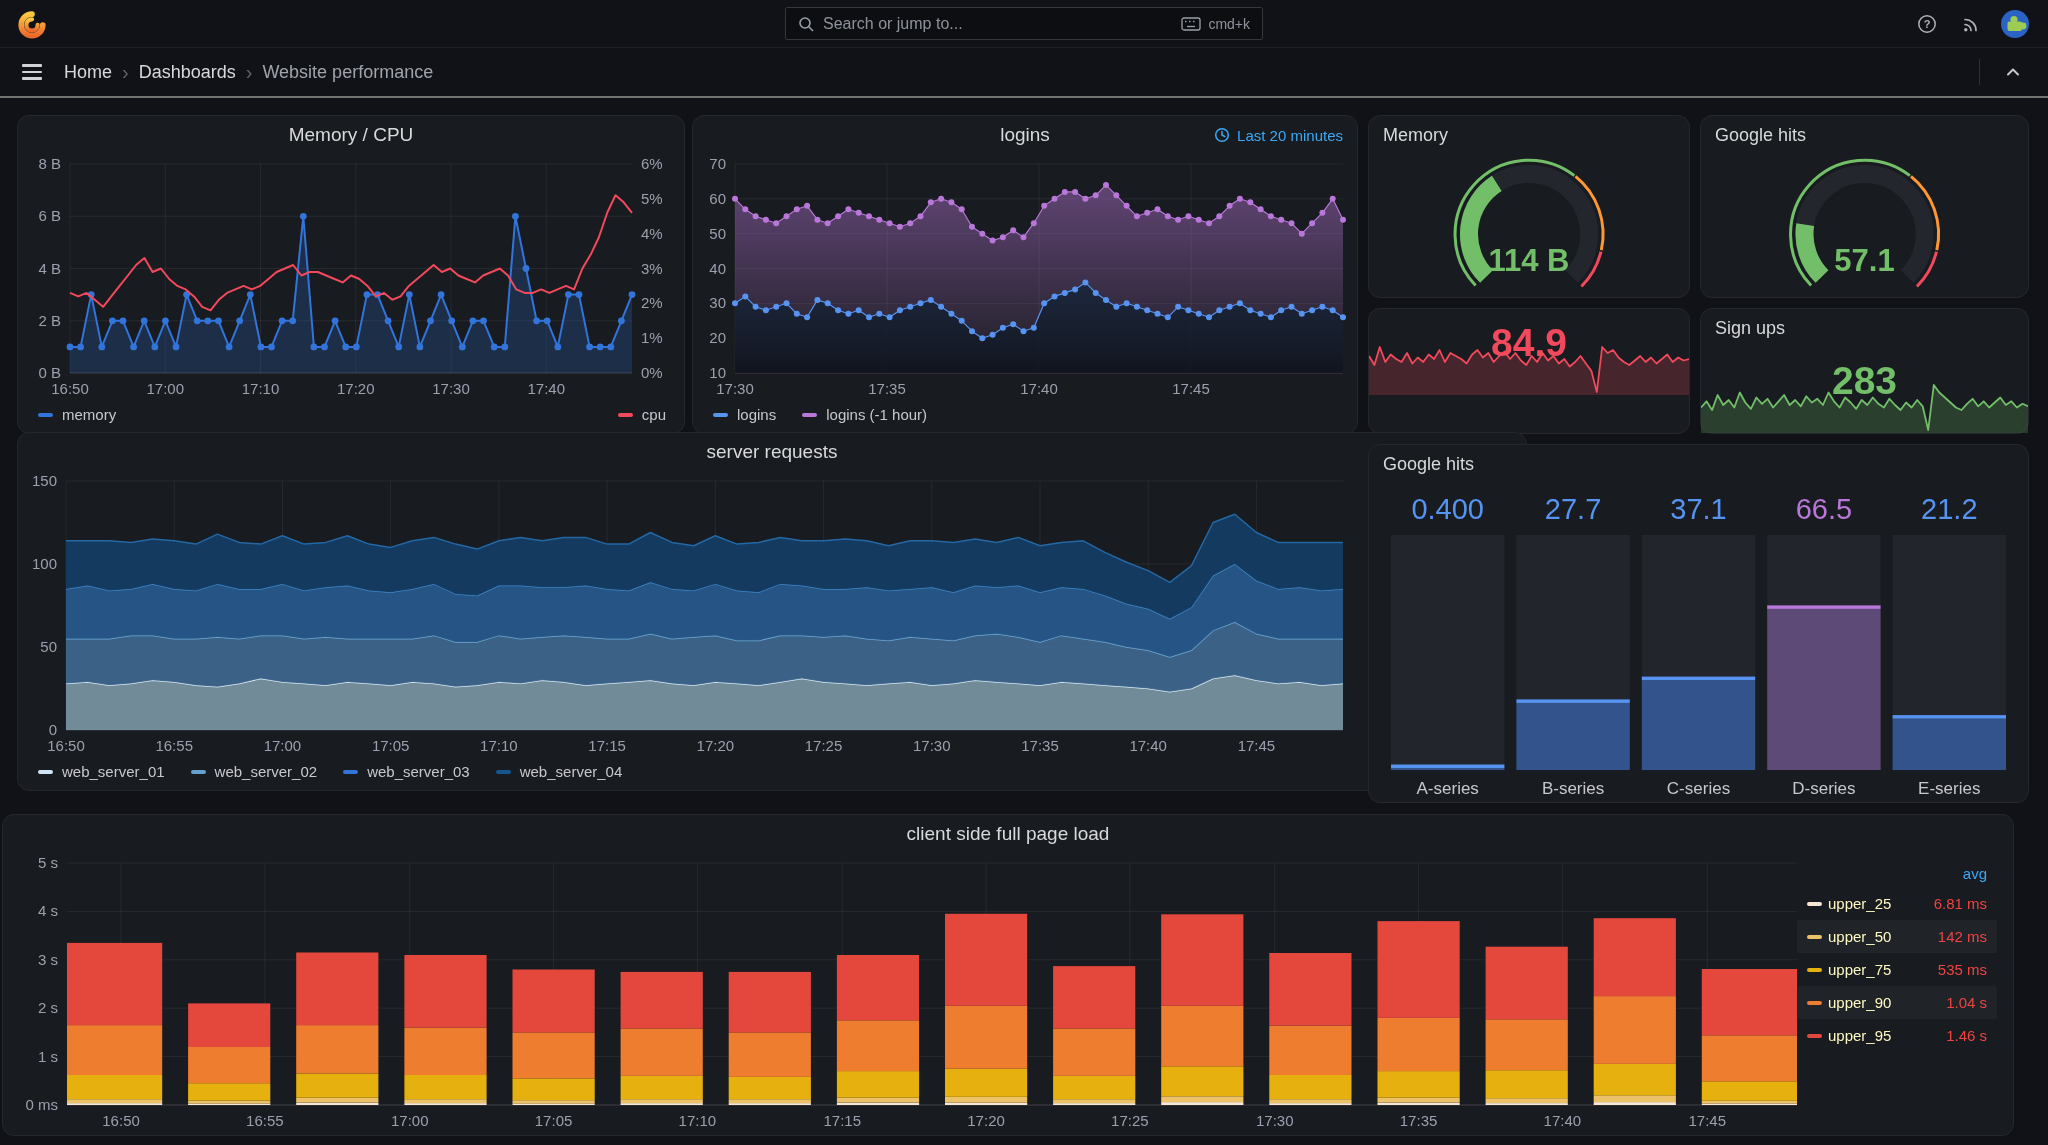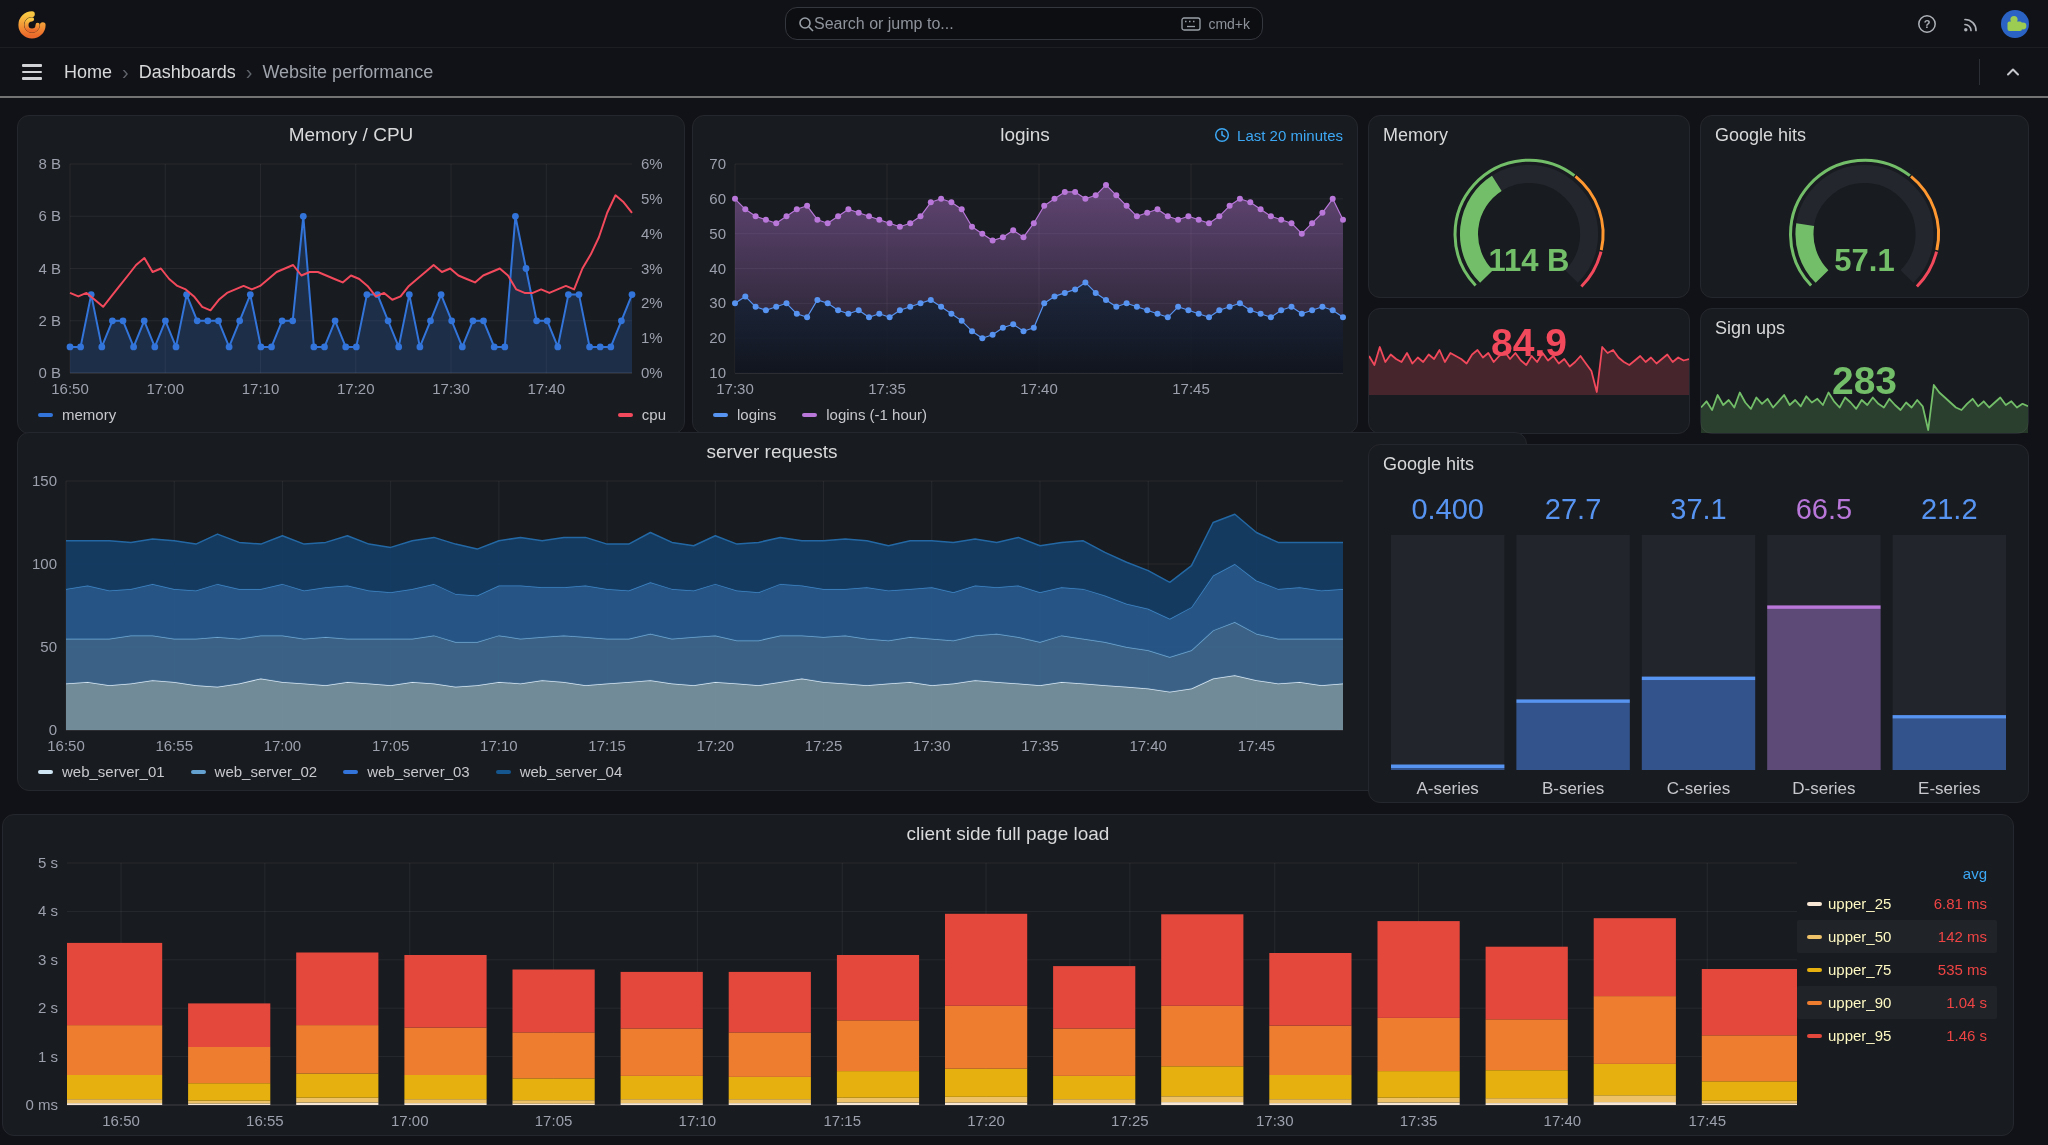--- a/index.html
+++ b/index.html
@@ -1,20 +1,20 @@
 <!DOCTYPE html>
 <html><head>
 <meta charset="utf-8">
 <style>
 *{margin:0;padding:0;box-sizing:border-box}
 html,body{width:2048px;height:1145px}
 body{background:#111217;color:#c7c8cd;font-family:"Liberation Sans","DejaVu Sans",sans-serif;overflow:hidden}
 .topnav{height:48px;display:flex;align-items:center;padding:0 16px;position:relative;background:#111217;border-bottom:1px solid #1c1e22}
 .logo{width:32px;height:32px;display:flex;align-items:center;justify-content:center;cursor:pointer}
-.search{position:absolute;left:50%;transform:translateX(-50%);width:478px;height:33px;background:#0d0e12;border:1px solid #34373e;border-radius:12px;display:flex;align-items:center;padding:0 12px;color:#8e939b;font-size:16px;cursor:text}
+.search{position:absolute;left:50%;transform:translateX(-50%);width:478px;height:33px;background:#0d0e12;border:1px solid #34373e;border-radius:2px;display:flex;align-items:center;padding:0 12px;gap:9px;color:#8e939b;font-size:16px;cursor:text}
 .search .short{margin-left:auto;display:flex;gap:7px;align-items:center;font-size:14px;color:#8e939b}
 .nav-right{margin-left:auto;display:flex;align-items:center;gap:10px}
 .icon-btn{width:34px;height:34px;display:flex;align-items:center;justify-content:center;color:#aeb2b8;cursor:pointer;border-radius:4px}
 .subnav{height:50px;display:flex;align-items:center;padding:0 18px;gap:18px;background:#111217;border-bottom:2px solid #737373}
 .burger{display:flex;flex-direction:column;gap:4px;cursor:pointer;padding:4px}
 .burger span{display:block;width:20px;height:2.4px;background:#d0d2d6;border-radius:1px}
 .bc{display:flex;align-items:center;gap:10px;font-size:18px}
 .bc .lnk{color:#d8d9da;font-weight:500;cursor:pointer}
 .bc .sep{color:#60646b;font-size:20px}
 .bc .cur{color:#9fa3ab}

